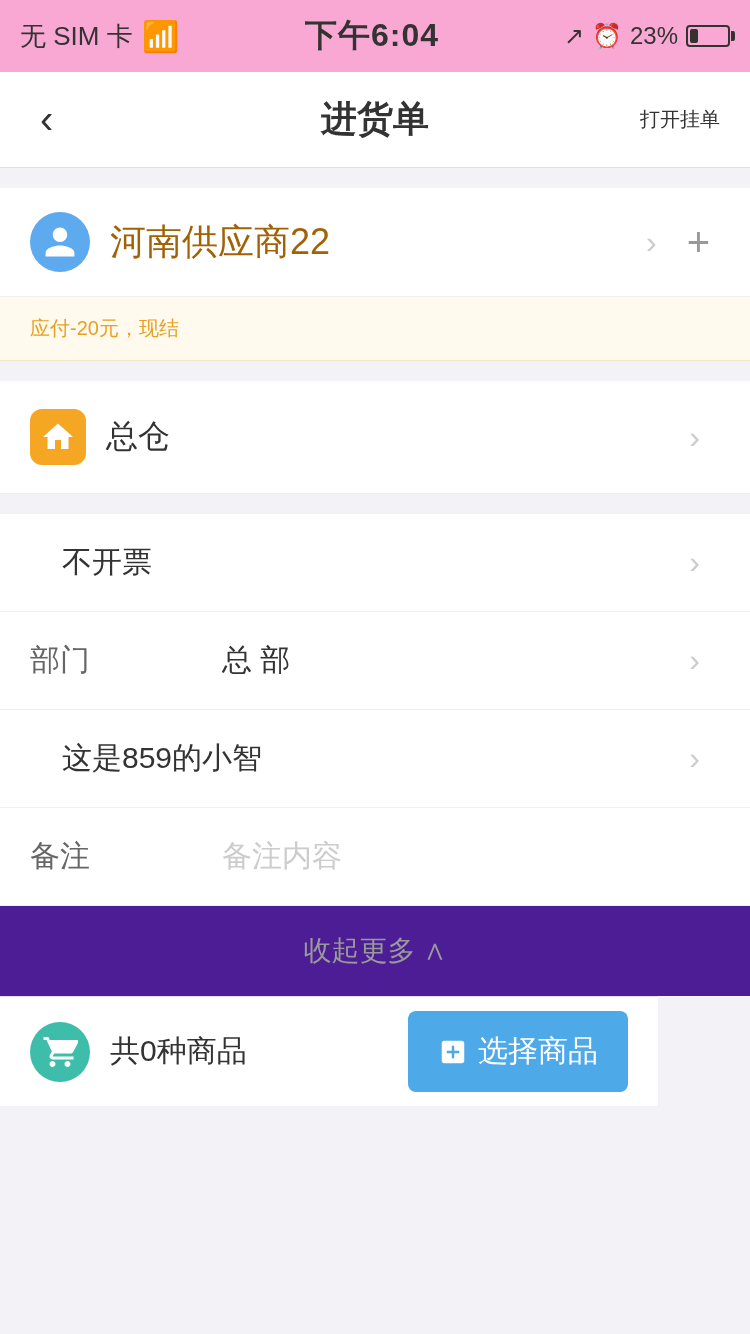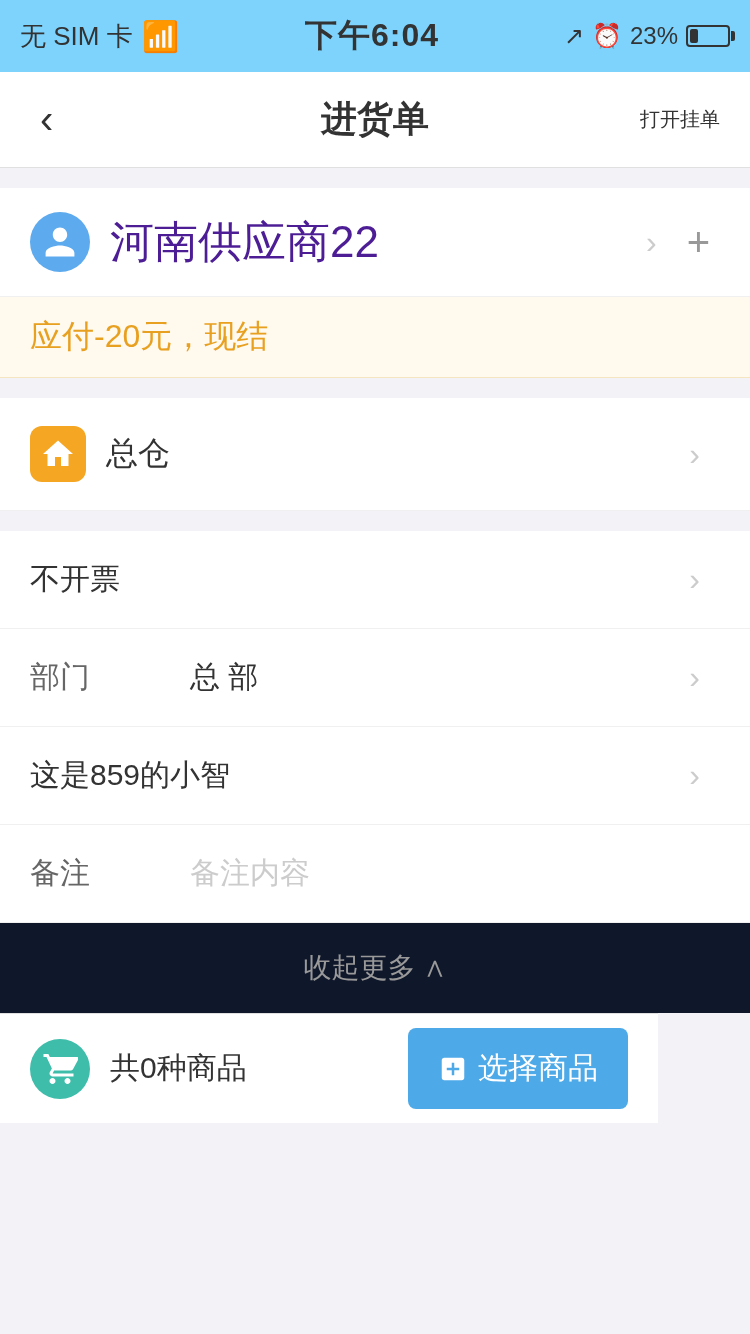--- a/index.html
+++ b/index.html
@@ -10,21 +10,21 @@
       font-family: -apple-system, "PingFang SC", "Helvetica Neue", Arial, sans-serif;
       background: #f2f2f7;
       font-size: 28px;
       color: #333;
     }
 
     
     .status-bar {
       width: 750px;
       height: 72px;
-      background: #7dd3fc;
+      background: #f9a8d4;
       display: flex;
       align-items: center;
       justify-content: space-between;
       padding: 4px 20px;
       font-size: 26px;
       font-weight: 500;
     }
     .status-left {
       display: flex;
       align-items: center;
@@ -134,40 +134,40 @@
       margin-right: 20px;
       flex-shrink: 0;
     }
     .supplier-avatar svg {
       width: 36px;
       height: 36px;
       fill: #fff;
     }
     .supplier-name {
       flex: 1;
-      font-size: 44px;
-      color: #4c1d95;
+      font-size: 36px;
+      color: #a16207;
     }
     .chevron-right {
       font-size: 32px;
       color: #ccc;
       margin-right: 20px;
     }
     .plus-btn {
       font-size: 40px;
       color: #999;
       padding: 0 10px;
       cursor: pointer;
     }
 
     
     .notice-banner {
       background: #fff9ee;
       padding: 18px 30px;
-      font-size: 32px;
+      font-size: 20px;
       color: #e8a020;
       border-bottom: 1px solid #f5e5c0;
     }
 
     
     .form-row {
       display: flex;
       align-items: center;
       padding: 28px 30px;
       background: #fff;
@@ -198,32 +198,33 @@
     .form-label {
       width: 160px;
       font-size: 30px;
       color: #666;
       flex-shrink: 0;
     }
     .form-value {
       flex: 1;
       font-size: 30px;
       color: #333;
+      margin-left: 32px;
     }
     .form-value.placeholder {
       color: #ccc;
     }
 
     
     .collapse-row {
       display: flex;
       align-items: center;
       justify-content: center;
       padding: 26px 20px;
-      background: #0f172a;
+      background: #4c1d95;
       font-size: 28px;
       color: #999;
       cursor: pointer;
     }
 
     
     .bottom-bar {
       width: 658px;
       height: 110px;
       background: #fff;

